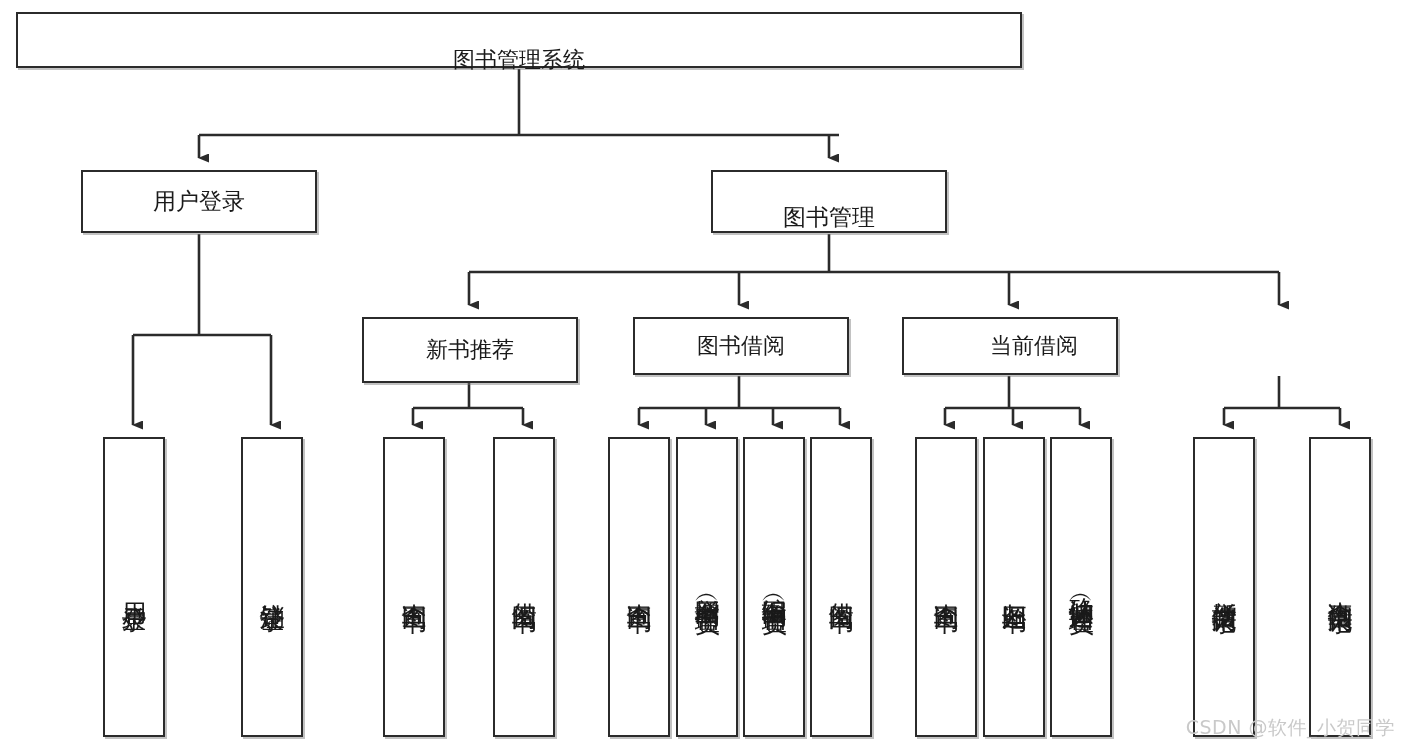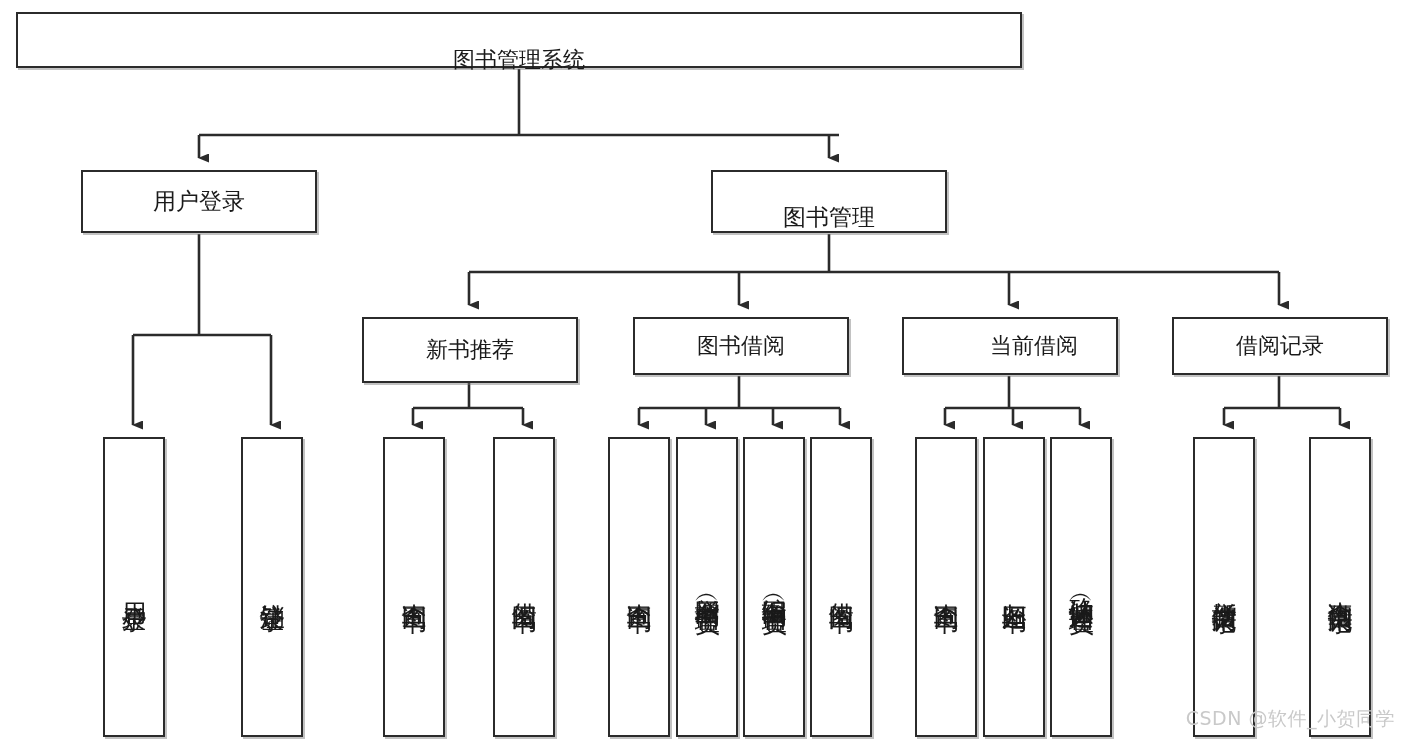--- a/index.html
+++ b/index.html
@@ -35,21 +35,21 @@
     text-orientation:upright;
     font-size:25px;
     letter-spacing:2px;
     line-height:1.1;
     white-space:normal;
     max-height:290px;
   }
   #watermark{
     position:absolute;
     right:10px;
-    bottom:15px;
+    bottom:6px;
     font-size:19px;
     color:#c9c9c9;
     letter-spacing:.5px;
     white-space:nowrap;
     user-select:none;
   }
 </style>
 </head>
 <body>
 
@@ -118,23 +118,20 @@
 
   <div class="node lvl2" style="left:362px;top:317px;width:216px;height:66px;">
     <span class="lbl">新书推荐</span>
   </div>
   <div class="node lvl2" style="left:633px;top:317px;width:216px;height:58px;">
     <span class="lbl">图书借阅</span>
   </div>
   <div class="node lvl2" style="left:902px;top:317px;width:216px;height:58px;padding-left:48px;">
     <span class="lbl">当前借阅</span>
   </div>
-  <div class="node lvl2" style="left:1172px;top:317px;width:216px;height:58px;">
-    <span class="lbl">借阅记录</span>
-  </div>
 
   <div class="node v" style="left:103px;top:437px;width:62px;height:300px;">
     <span class="lbl">用户登录</span>
   </div>
   <div class="node v" style="left:241px;top:437px;width:62px;height:300px;">
     <span class="lbl">注销登录</span>
   </div>
 
   <div class="node v" style="left:383px;top:437px;width:62px;height:300px;">
     <span class="lbl">查询图书</span>

